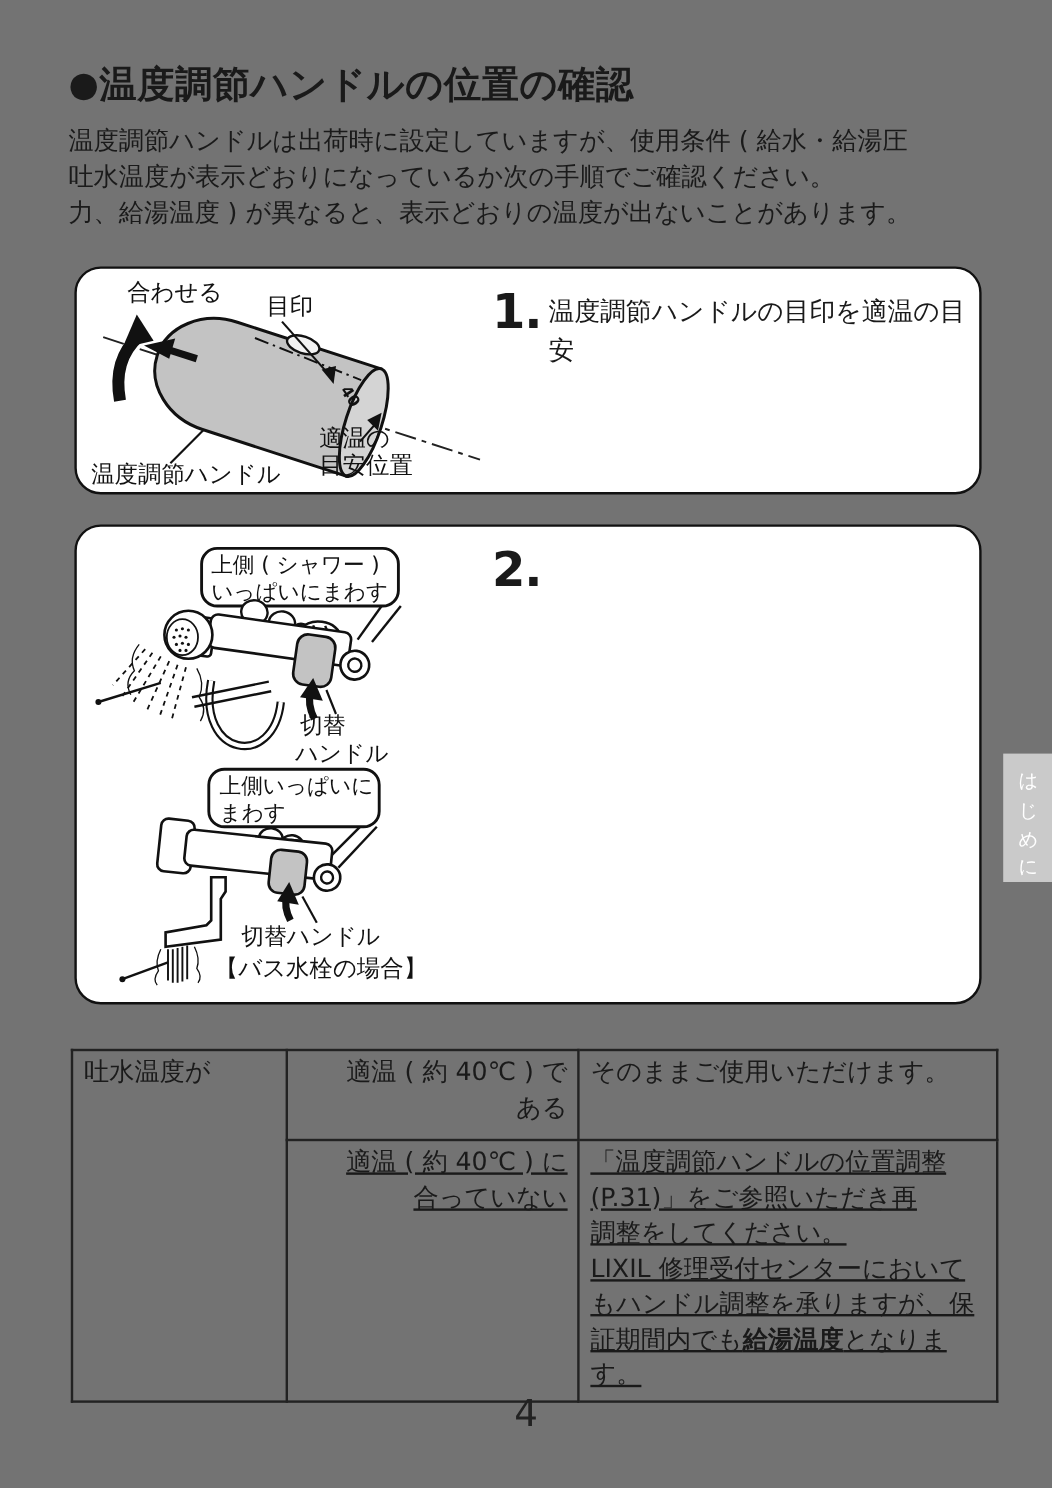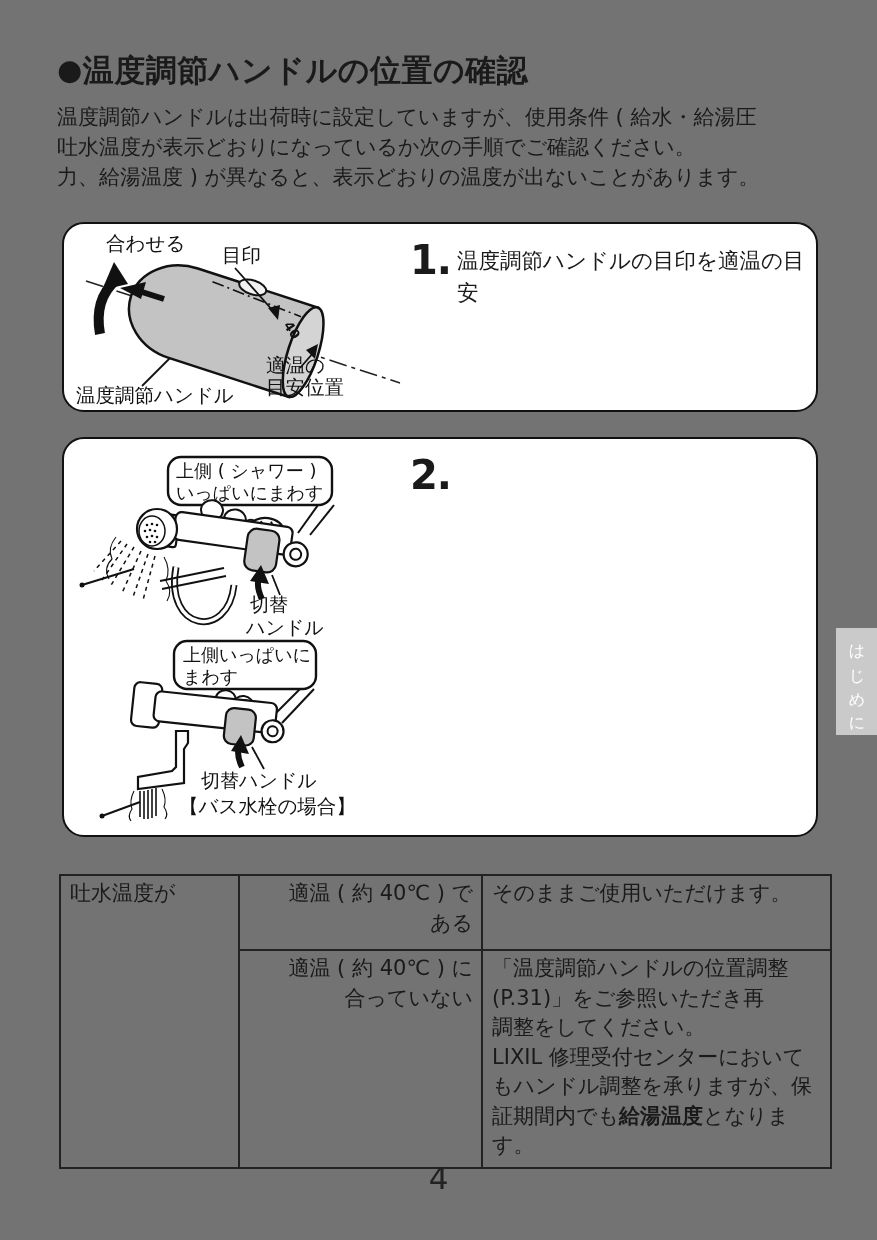--- a/index.html
+++ b/index.html
@@ -15,21 +15,21 @@
   .step{position:absolute;left:346px;top:16px;display:flex;align-items:flex-start;}
   .step-num{font-size:40px;font-weight:700;line-height:40px;letter-spacing:-1px;}
   .step-text{margin:5px 0 0 6px;font-size:21.5px;line-height:32px;}
   .illu{position:absolute;}
   .infotable{position:absolute;left:59px;top:874px;width:773px;border-collapse:collapse;
              font-size:21px;line-height:29.5px;}
   .infotable td{border:2px solid #222;vertical-align:top;padding:3px 8px 6px 9px;}
   .c1{width:160px;}
   .c2{width:224px;text-align:right;}
   .row1 td{height:64px;}
-  .row2 td{height:190px;}
+  .row2 td{height:190px;text-decoration:underline;}
   .bold{font-weight:700;}
   .side-tab{position:absolute;left:836px;top:628px;width:41px;height:107px;background:#cacaca;
             display:flex;align-items:center;justify-content:center;}
   .side-tab span{writing-mode:vertical-rl;text-orientation:upright;color:#fff;
                  font-size:16px;letter-spacing:6px;}
   .page-number{position:absolute;left:0;top:1160px;width:877px;text-align:center;
                font-size:31px;color:#222;}
   svg text{font-family:"DejaVu Sans","Liberation Sans",sans-serif;fill:#111;}
 </style>
 </head>

